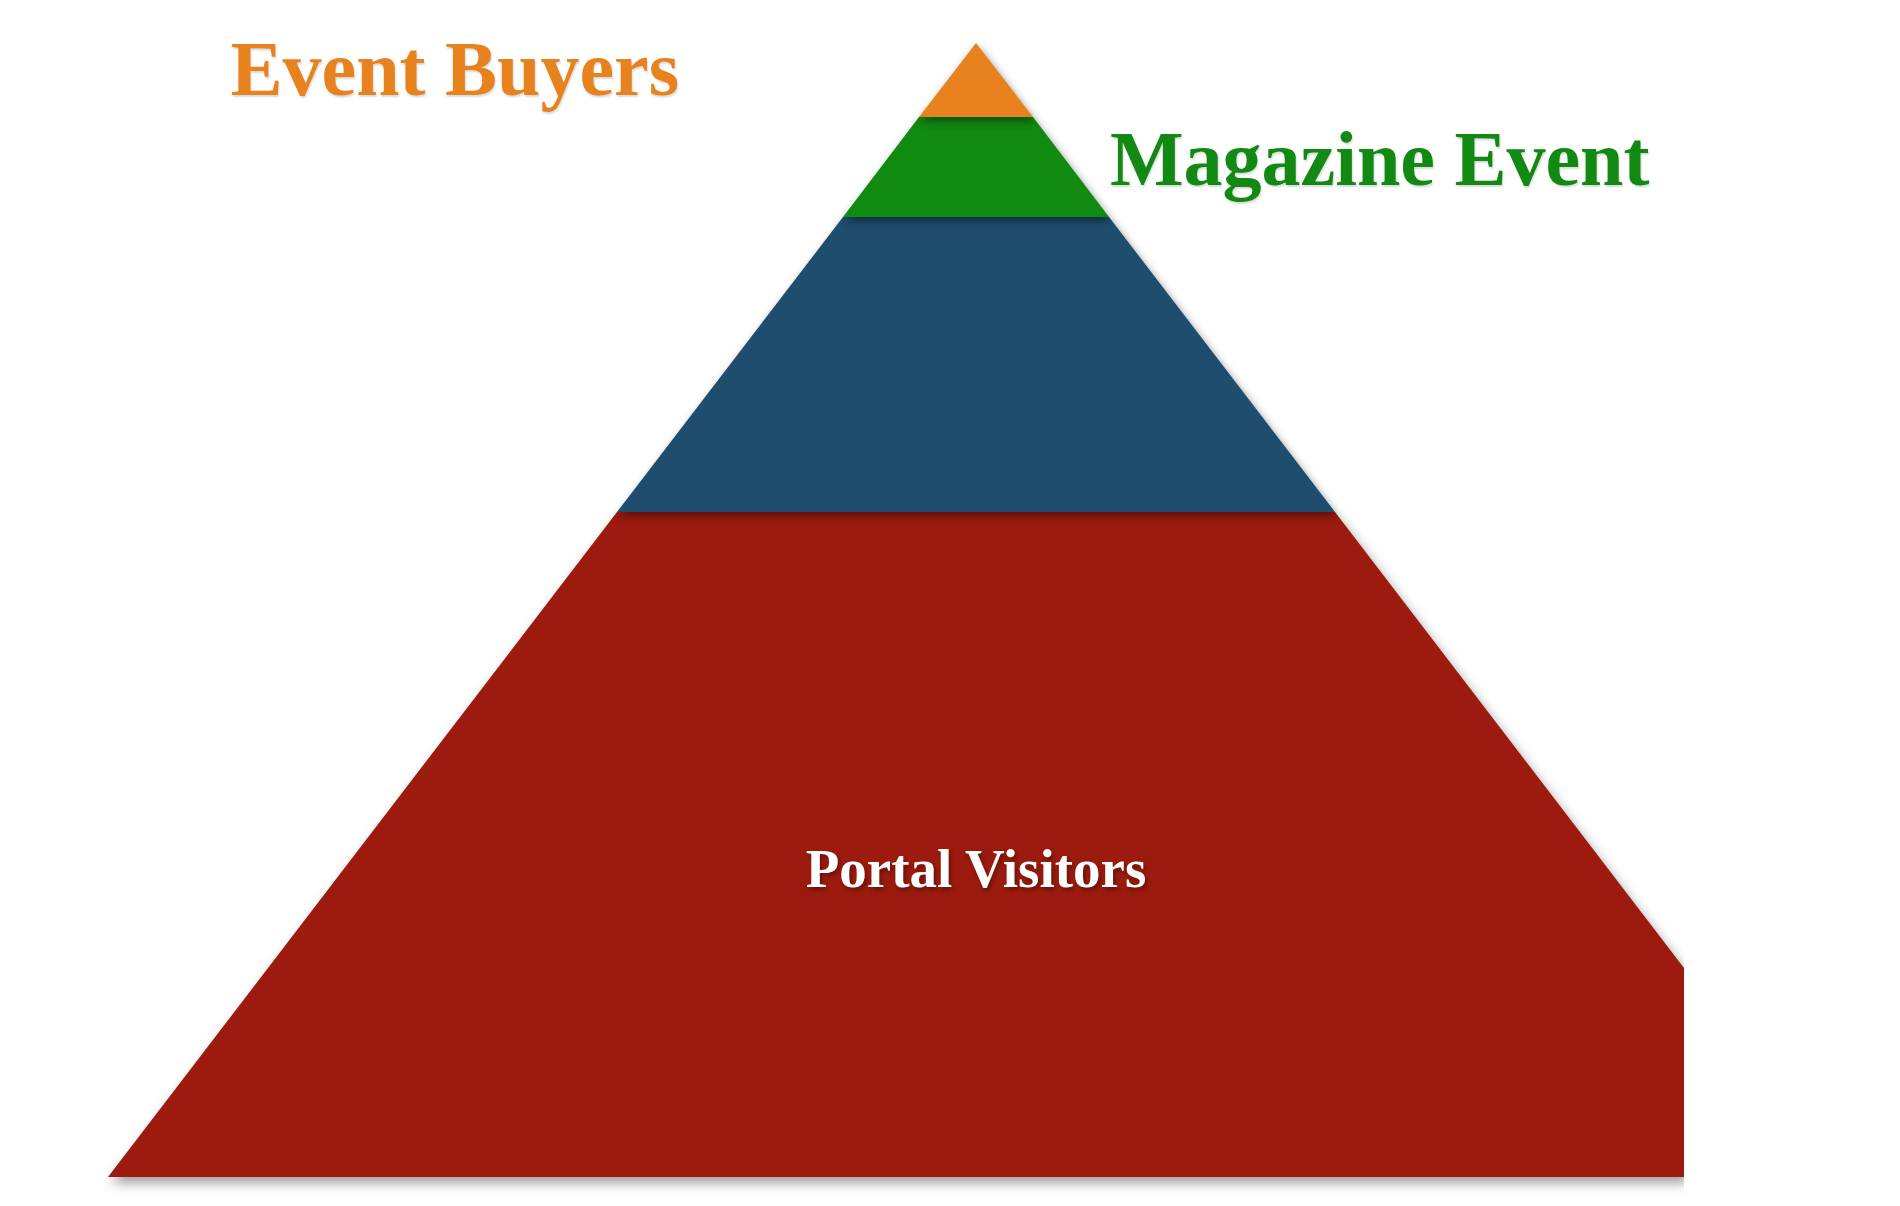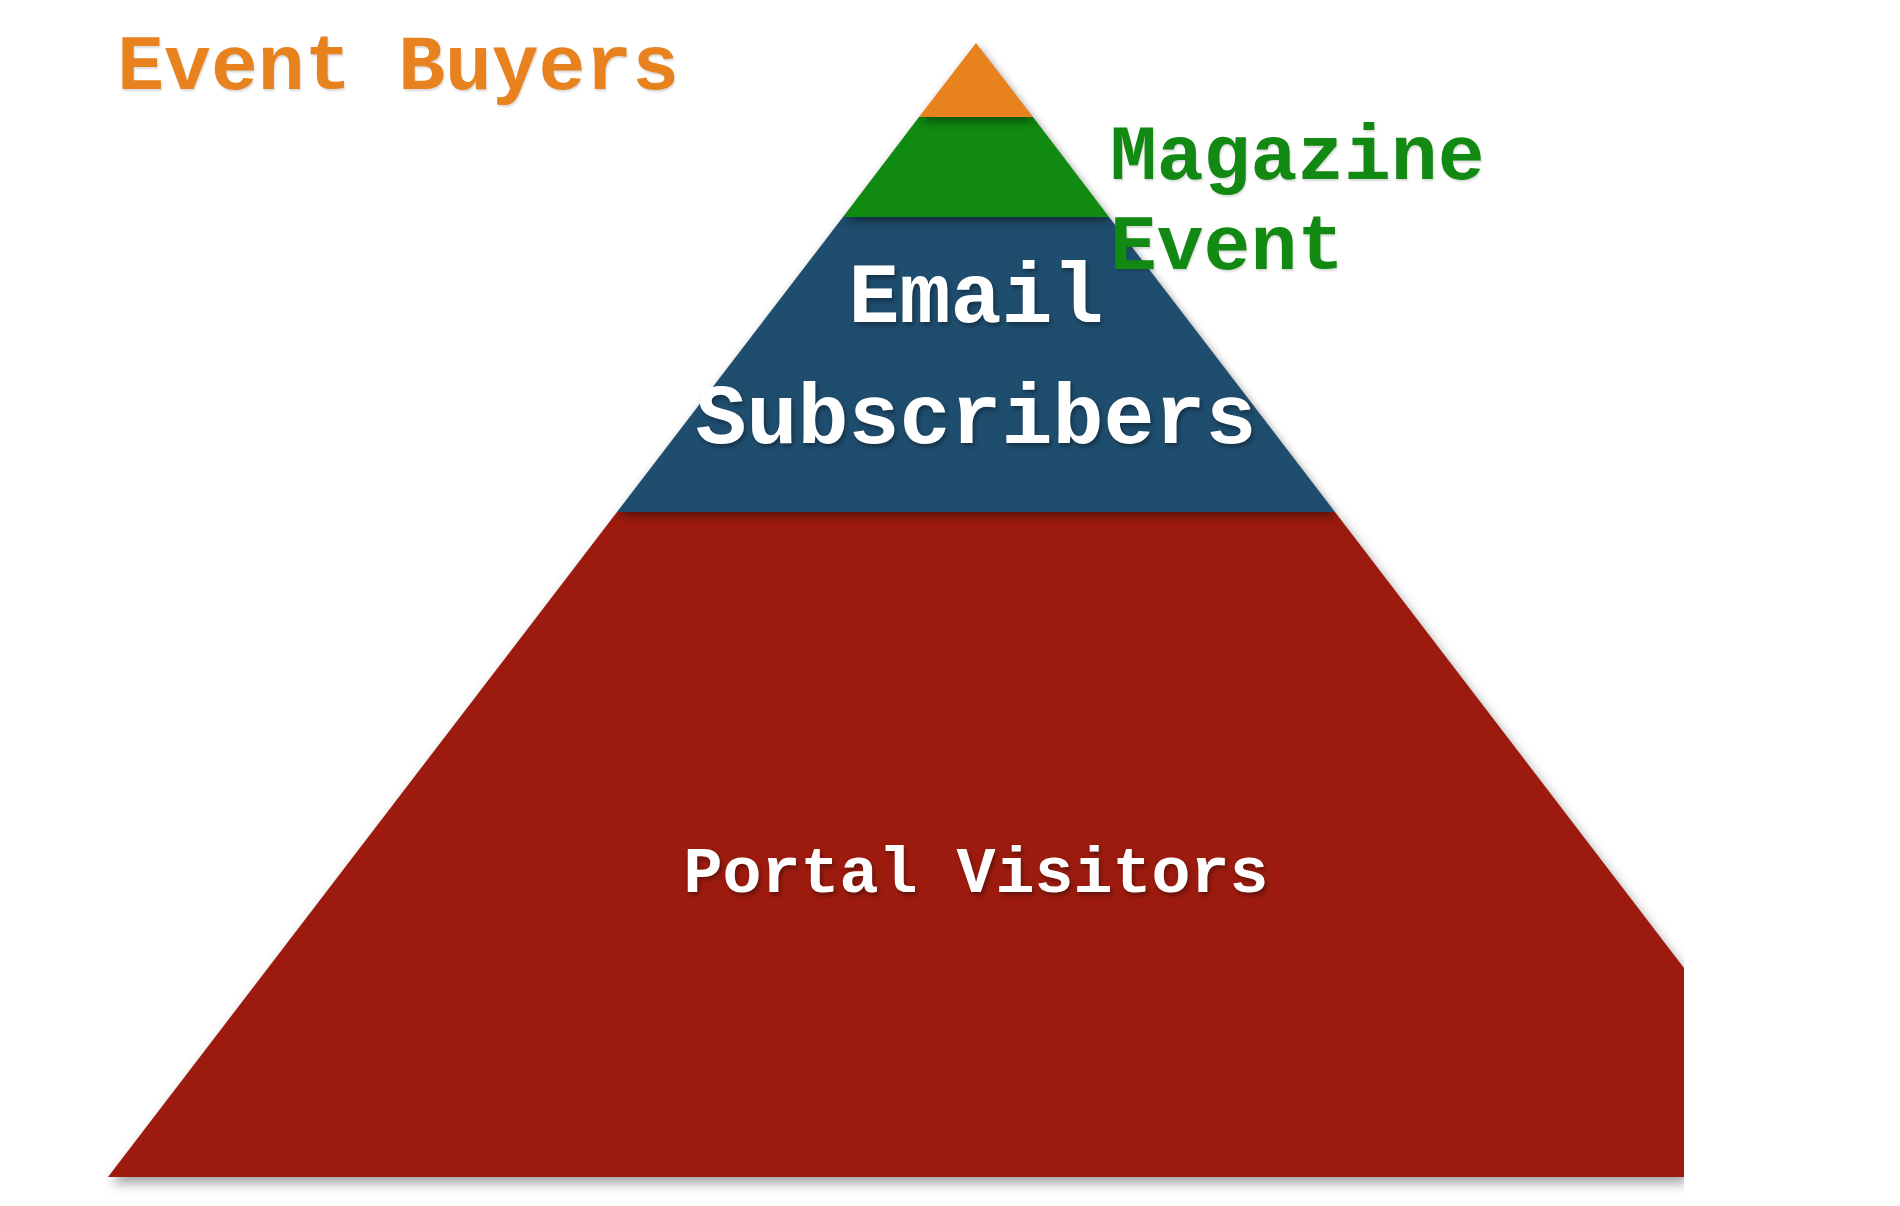--- a/index.html
+++ b/index.html
@@ -6,21 +6,21 @@
     margin: 0;
     padding: 0;
     background: #ffffff;
   }
   .stage {
     position: relative;
     width: 1684px;
     height: 1206px;
     background: #ffffff;
     overflow: hidden;
-    font-family: Liberation Mono, monospace;
+    font-family: Liberation Serif, serif;
   }
   
   .shadow-wrap {
     position: absolute;
     inset: 0;
     filter: drop-shadow(2px 4px 4px rgba(0,0,0,0.45));
   }
   .z4 { z-index: 4; }
   .z3 { z-index: 3; }
   .z2 { z-index: 2; }
@@ -62,21 +62,21 @@
     transform: translateX(-50%);
     font-size: 85px;
     line-height: 1.42;
     text-align: center;
     text-shadow: 2px 3px 4px rgba(0,0,0,0.35);
   }
   .label-portal {
     top: 836px;
     left: 976px;
     transform: translateX(-50%);
-    font-size: 65px;
+    font-size: 55px;
     line-height: 1.2;
     text-align: center;
     text-shadow: 2px 3px 4px rgba(0,0,0,0.35);
   }
 </style>
 </head>
 <body>
 
 <div class="stage">
 
@@ -93,18 +93,16 @@
   </div>
 
   <div class="shadow-wrap z1">
     <div class="layer lvl-3" style="background: rgb(156, 27, 14);"></div>
   </div>
 
   <div class="diagram-label label-event" style="color: rgb(232, 130, 30);">Event Buyers</div>
 
   <div class="diagram-label label-magazine" style="color: rgb(18, 137, 18);">Magazine Event</div>
 
-  <div class="diagram-label label-email" style="color: rgb(255, 255, 255);">Email
-Subscribers</div>
 
   <div class="diagram-label label-portal" style="color: rgb(255, 255, 255);">Portal Visitors</div>
 
 </div>
 
 </body></html>

